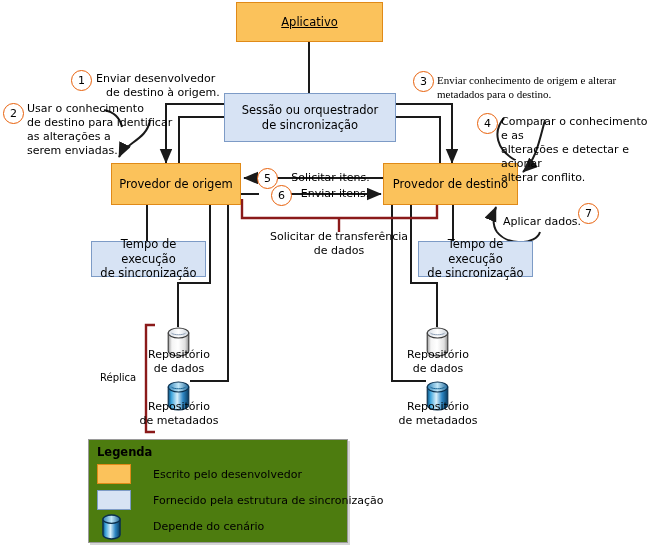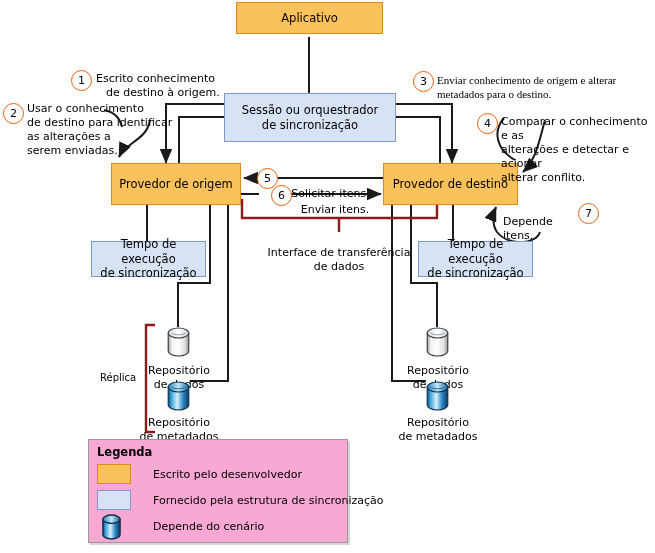--- a/index.html
+++ b/index.html
@@ -11,32 +11,32 @@
   }
   #canvas{position:absolute;left:0;top:0;width:655px;height:553px;}
   svg.layer{position:absolute;left:0;top:0;width:655px;height:553px;pointer-events:none;}
 
   .box{position:absolute;box-sizing:border-box;display:flex;align-items:center;
        justify-content:center;text-align:center;line-height:1.25;}
   .box-orange{background:#FBC25B;border:1px solid #E08A18;color:#000;font-size:11.5px;}
   .box-blue{background:#D7E3F4;border:1px solid #7D9BC6;color:#000;font-size:11.5px;}
 
   .note{position:absolute;font-size:11px;line-height:1.28;color:#000;}
-  .note.c{text-align:center;margin-top:16px;}
+  .note.c{text-align:center;}
   .note.l{text-align:left;}
 
   .circ{position:absolute;width:19px;height:19px;border:1.6px solid #E8600A;
         border-radius:50%;background:#fff;color:#000;font-size:11px;
         display:flex;align-items:center;justify-content:center;line-height:1;}
 
   .cyl{position:absolute;width:23px;height:30px;}
   .replabel{position:absolute;font-size:10px;}
 
   .legend{position:absolute;left:88px;top:439px;width:260px;height:104px;
-          background:#f9a8d4;border:1px solid #9a9a9a;box-shadow:2px 2px 0 #d6d6d6;
+          background:#4d7c0f;border:1px solid #9a9a9a;box-shadow:2px 2px 0 #d6d6d6;
           box-sizing:border-box;}
   .legend-title{position:absolute;left:8px;top:5px;font-size:11.5px;font-weight:bold;}
   .legend-row{position:absolute;left:8px;display:flex;align-items:center;}
   .sw{width:34px;height:20px;box-sizing:border-box;}
   .sw-orange{background:#FBC25B;border:1px solid #E08A18;}
   .sw-blue{background:#D7E3F4;border:1px solid #7D9BC6;}
   .legend-label{font-size:11px;margin-left:22px;white-space:nowrap;}
 </style>
 </head>
 <body>
@@ -115,21 +115,21 @@
     <g stroke="#8B1A1A" fill="none" stroke-width="2.4">
       <path d="M242,199 L242,218 L437,218 L437,199"></path>
       <path d="M339,218 L339,232"></path>
     </g>
 
     <g stroke="#8B1A1A" fill="none" stroke-width="2.4">
       <path d="M155,325 L146,325 L146,432 L155,432"></path>
     </g>
   </svg>
 
-  <div class="box box-orange" style="left:236px;top:2px;width:147px;height:32px;">
+  <div class="box box-orange" style="left:236px;top:2px;width:147px;height:40px;text-decoration:underline;">
     <span>Aplicativo</span>
   </div>
 
   <div class="box box-blue" style="left:224px;top:93px;width:172px;height:49px;flex-direction:column;">
     <span>Sessão ou orquestrador</span>
     <span>de sincronização</span>
   </div>
 
   <div class="box box-orange" style="left:111px;top:163px;width:130px;height:42px;">
     <span>Provedor de origem</span>
@@ -165,21 +165,21 @@
     <span>5</span>
   </div>
   <div class="circ" style="left:271px;top:185px;">
     <span>6</span>
   </div>
   <div class="circ" style="left:578px;top:203px;">
     <span>7</span>
   </div>
 
   <div class="note l" style="left:96px;top:72px;width:130px;">
-    <div>Escrito conhecimento</div>
+    <div>Enviar desenvolvedor</div>
     <div style="padding-left:10px;">de destino à origem.</div>
   </div>
 
   <div class="note l" style="left:27px;top:102px;width:150px;">
     <div>Usar o conhecimento</div>
     <div>de destino para identificar</div>
     <div>as alterações a</div>
     <div>serem enviadas.</div>
   </div>
 
@@ -196,25 +196,25 @@
 
   <div class="note c" style="left:283px;top:171px;width:95px;">
     <span>Solicitar itens.</span>
   </div>
 
   <div class="note c" style="left:291px;top:187px;width:88px;">
     <span>Enviar itens.</span>
   </div>
 
   <div class="note l" style="left:503px;top:215px;width:80px;">
-    <span>Depende itens.</span>
+    <span>Aplicar dados.</span>
   </div>
 
   <div class="note c" style="left:244px;top:230px;width:190px;">
-    <div>Interface de transferência</div>
+    <div>Solicitar de transferência</div>
     <div>de dados</div>
   </div>
 
   <div class="replabel" style="left:100px;top:372px;">
     <span>Réplica</span>
   </div>
 
   <svg class="cyl" style="left:167px;top:327px;" viewBox="0 0 23 30">
     <path d="M1.2,6 L1.2,24 A10.3,5 0 0 0 21.8,24 L21.8,6 Z" fill="url(#cylWhiteBody)" stroke="#3a3a3a" stroke-width="1.1"></path>
     <ellipse cx="11.5" cy="6" rx="10.3" ry="5" fill="url(#cylWhiteTop)" stroke="#3a3a3a" stroke-width="1.1"></ellipse>

